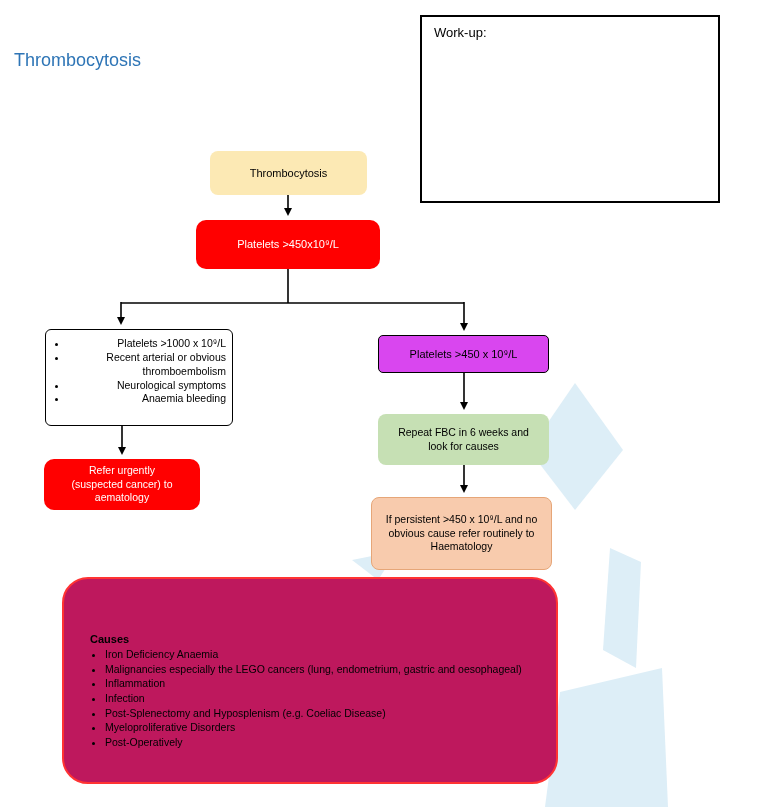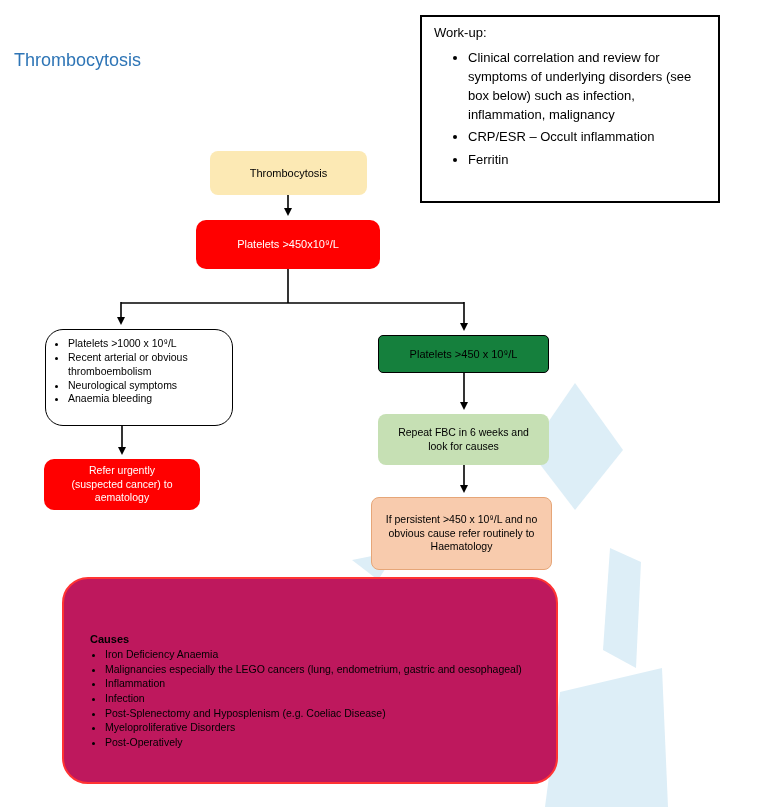--- a/index.html
+++ b/index.html
@@ -72,23 +72,23 @@
     background: var(--node-red, #FF0000);
     color: #fff;
     border-radius: 10px;
     font-size: 11px;
   }
   .node-urgent-criteria {
     left: 45px; top: 329px;
     width: 188px; height: 97px;
     background: #fff;
     border: 1.5px solid #000;
-    border-radius: 18px;
+    border-radius: 6px;
     display: block;
-    text-align: left;
+    text-align: right;
     padding: 7px 6px 6px 8px;
     font-size: 10.5px;
   }
   .node-urgent-criteria ul {
     margin: 0;
     padding-left: 14px;
     list-style: disc;
     line-height: 1.32;
   }
   .node-refer-urgent {
@@ -96,21 +96,21 @@
     width: 156px; height: 51px;
     background: var(--node-red, #FF0000);
     color: #fff;
     border-radius: 10px;
     font-size: 10.5px;
     padding: 4px 20px;
   }
   .node-routine-criteria {
     left: 378px; top: 335px;
     width: 171px; height: 38px;
-    background: #15803d;
+    background: #d946ef;
     border: 1.5px solid #000;
     border-radius: 5px;
     font-size: 11px;
   }
   .node-repeat-fbc {
     left: 378px; top: 414px;
     width: 171px; height: 51px;
     background: var(--node-green, #C6E0B4);
     border-radius: 8px;
     font-size: 10.5px;
@@ -177,25 +177,20 @@
     <line x1="122" y1="426" x2="122" y2="452" marker-end="url(#ah)"></line>
     <line x1="464" y1="373" x2="464" y2="407" marker-end="url(#ah)"></line>
     <line x1="464" y1="465" x2="464" y2="490" marker-end="url(#ah)"></line>
   </g>
 </svg>
 
 <div class="page-title">Thrombocytosis</div>
 
 <div class="workup-box">
   <div class="workup-title">Work-up:</div>
-  <ul>
-    <li>Clinical correlation and review for symptoms of underlying disorders (see box below) such as infection, inflammation, malignancy</li>
-    <li>CRP/ESR – Occult inflammation</li>
-    <li>Ferritin</li>
-  </ul>
 </div>
 
 <div class="node node-start">Thrombocytosis</div>
 
 <div class="node node-platelets-high">Platelets &gt;450x10⁹/L</div>
 
 <div class="node node-urgent-criteria">
   <ul>
     <li>Platelets &gt;1000 x 10⁹/L</li>
     <li>Recent arterial or obvious thromboembolism</li>

